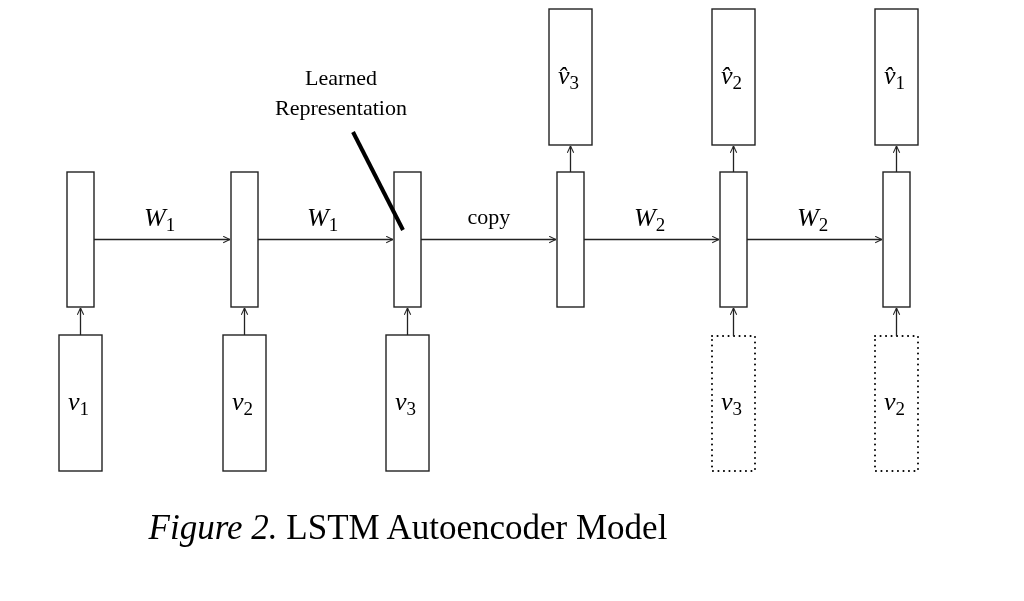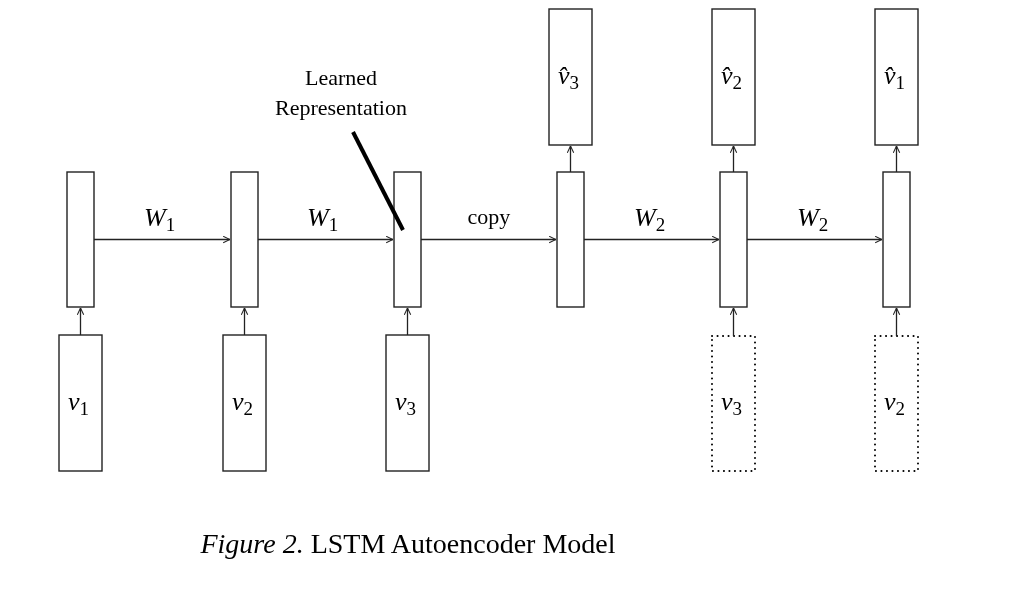--- a/index.html
+++ b/index.html
@@ -5,21 +5,21 @@
   html, body { margin:0; padding:0; background:#ffffff; }
   body { width:1024px; height:601px; position:relative; overflow:hidden; font-family:"Liberation Serif","DejaVu Serif",serif; color:#000; }
   #diagram { position:absolute; left:0; top:0; width:1024px; height:601px; }
   .box { fill:#fff; stroke:#222; stroke-width:1.4; }
   .box.dotted { stroke:#000; stroke-width:2; stroke-dasharray:0.1 5.4; stroke-linecap:round; }
   .edge { stroke:#222; stroke-width:1.3; fill:none; }
   .math { font-family:"Liberation Serif","DejaVu Serif",serif; font-style:italic; font-size:26px; }
   .sub { font-family:"Liberation Serif","DejaVu Serif",serif; font-style:normal; font-size:19px; }
   .plain { font-family:"Liberation Serif","DejaVu Serif",serif; font-size:22px; }
   .pointer { stroke:#000; stroke-width:4; }
-  .caption { position:absolute; left:0; width:816px; top:528px; text-align:center; font-size:28px; font-family:"Liberation Serif","DejaVu Serif",serif; }
+  .caption { position:absolute; left:0; width:816px; top:508px; text-align:center; font-size:35px; font-family:"Liberation Serif","DejaVu Serif",serif; }
   .caption .fig { font-style:italic; }
 </style>
 </head>
 <body>
 
 <svg id="diagram" viewBox="0 0 1024 601" xmlns="http://www.w3.org/2000/svg">
   <defs>
     <marker id="arr" viewBox="0 0 10 10" refX="9.5" refY="5" markerWidth="8" markerHeight="8" orient="auto-start-reverse" markerUnits="userSpaceOnUse">
       <path d="M1,1 L9.5,5 L1,9" fill="none" stroke="#222" stroke-width="1.3"></path>
     </marker>

